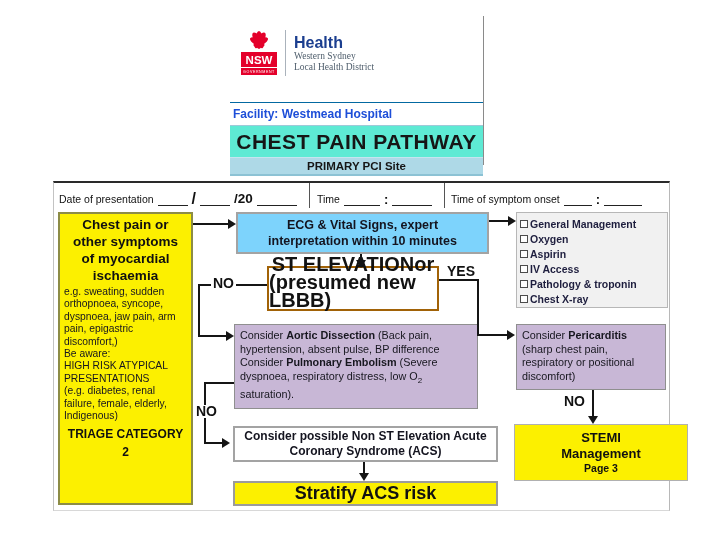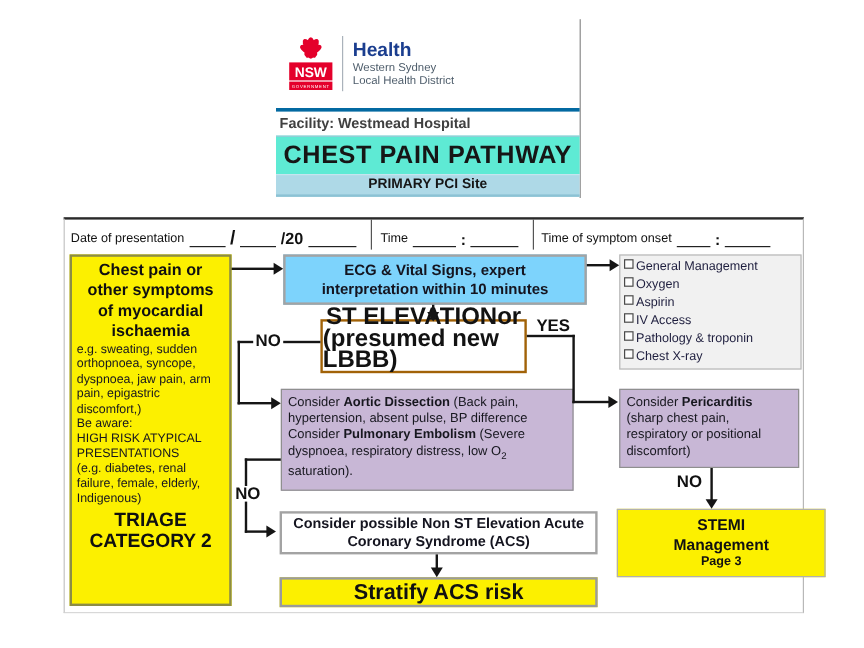--- a/index.html
+++ b/index.html
@@ -4,48 +4,48 @@
 <style>
   * { margin:0; padding:0; box-sizing:border-box; }
   html,body { background:#fff; }
   body { width:720px; height:540px; position:relative; font-family:"Liberation Sans", sans-serif; color:#161625; overflow:hidden; }
 
   
   .hdr { position:absolute; left:230px; top:16px; width:254px; height:149px; background:#fff; border-right:1px solid #8a8a8a; }
   .logo-row { height:74px; display:flex; align-items:center; padding-left:10px; }
   .logo-divider { width:1px; height:46px; background:#aab2bb; margin:0 8px 0 7px; }
   .brand-name { font-size:16px; font-weight:bold; color:#1b3e8f; line-height:17px; }
-  .brand-sub { font-size:9.5px; color:#4e5d6b; line-height:11px; }
-  .facility-row { height:23px; border-top:3px solid #0369a1; display:flex; align-items:center; padding-left:3px; font-size:12px; font-weight:bold; color:#404040; }
+  .brand-sub { font-size:9.5px; color:#4e5d6b; line-height:11px;font-family:Liberation Serif, serif; }
+  .facility-row { height:23px; border-top:1px solid #0369a1; display:flex; align-items:center; padding-left:3px; font-size:12px; font-weight:bold; color:#1d4ed8;margin-top:12px; }
   .title-band { height:32px; background:#5eead4; border-top:1px solid #9fc9d8; display:flex; align-items:center; justify-content:center; font-size:21px; font-weight:bold; color:#161616; letter-spacing:.5px; }
   .sub-band { height:19px; background:#aed9e7; border-top:1px solid #c5e5ef; border-bottom:2px solid #8cc2d4; display:flex; align-items:center; justify-content:center; font-size:11.5px; font-weight:bold; color:#161616; }
 
   
   .frame { position:absolute; left:53px; top:181px; width:617px; height:330px;
            border-top:2px solid #2a2a2a; border-left:1px solid #c3c3c3; border-right:1px solid #b8b8b8; border-bottom:1px solid #d8d8d8; background:#fff; }
   .meta { position:absolute; left:0; top:0; width:100%; height:26px; font-size:10.5px; color:#111; }
   .meta-group { position:absolute; top:3px; height:20px; display:flex; align-items:flex-end; gap:4px; }
   .blank { display:inline-block; border-bottom:1.5px solid #222; height:13px; }
   .meta .lbl { line-height:13px; }
   .slash { font-size:16px; font-weight:bold; line-height:14px; }
   .slash20 { font-size:13.5px; font-weight:bold; line-height:14px; }
   .colon { font-size:13px; font-weight:bold; line-height:13px; }
   .meta-div { position:absolute; top:0; width:1px; height:25px; background:#555; }
 
   .box { position:absolute; }
   .chest { left:4px; top:29px; width:135px; height:293px; background:#fcf000; border:2px solid #8c8c46; padding:2px 4px; text-align:center; }
   .chest .h { font-size:13.5px; font-weight:bold; line-height:17px; color:#101010; padding:0 2px; }
   .chest .body { text-align:left; font-size:10.3px; line-height:12.4px; margin-top:2px; color:#15151f; }
-  .chest .triage { font-size:16px; font-weight:bold; line-height:18px; margin-top:3px; color:#101010; }
+  .chest .triage { font-size:12px; font-weight:bold; line-height:18px; margin-top:3px; color:#101010; }
 
   .ecg { left:182px; top:29px; width:253px; height:42px; background:#7dd3fc; border:2px solid #a3a3a3; display:flex; flex-direction:column; align-items:center; justify-content:center; font-size:12.5px; font-weight:bold; line-height:16px; color:#14141f; }
   .stbox { left:213px; top:83px; width:172px; height:45px; background:#fff; border:2px solid #a16207; display:flex; flex-direction:column; align-items:center; justify-content:flex-end; font-size:20px; font-weight:bold; line-height:18px; color:#121212; }
 
   .checklist { left:462px; top:29px; width:152px; height:96px; background:#f1f1f1; border:1px solid #b7b7b7; padding:3px 2px 0 3px; }
-  .ck-row { display:flex; height:15px; font-size:10.5px; color:#1e1e3e; }
+  .ck-row { display:flex; align-items:center; height:15px; font-size:10.5px; color:#1e1e3e;font-weight:bold; }
   .ck-box { width:8px; height:8px; border:1px solid #4a4a4a; background:#fdfdfd; margin-right:2px; flex:none; }
 
   .purple { background:#c8b7d6; border:1px solid #8f8f8f; font-size:10.8px; line-height:13.6px; color:#17171f; padding:4px 5px; }
   .aortic { left:180px; top:141px; width:244px; height:85px; }
   .peri { left:462px; top:141px; width:150px; height:66px; }
   .bseg { font-weight:bold; }
   .sub { vertical-align:sub; font-size:8px; }
 
   .nstemi { left:179px; top:243px; width:265px; height:36px; background:#fff; border:2px solid #a3a3a3; display:flex; flex-direction:column; align-items:center; justify-content:center; font-size:12px; font-weight:bold; line-height:15px; color:#14141f; }
   .stratify { left:179px; top:298px; width:265px; height:25px; background:#fcf000; border:2px solid #9b9b9b; display:flex; align-items:center; justify-content:center; font-size:18px; font-weight:bold; color:#111; }

